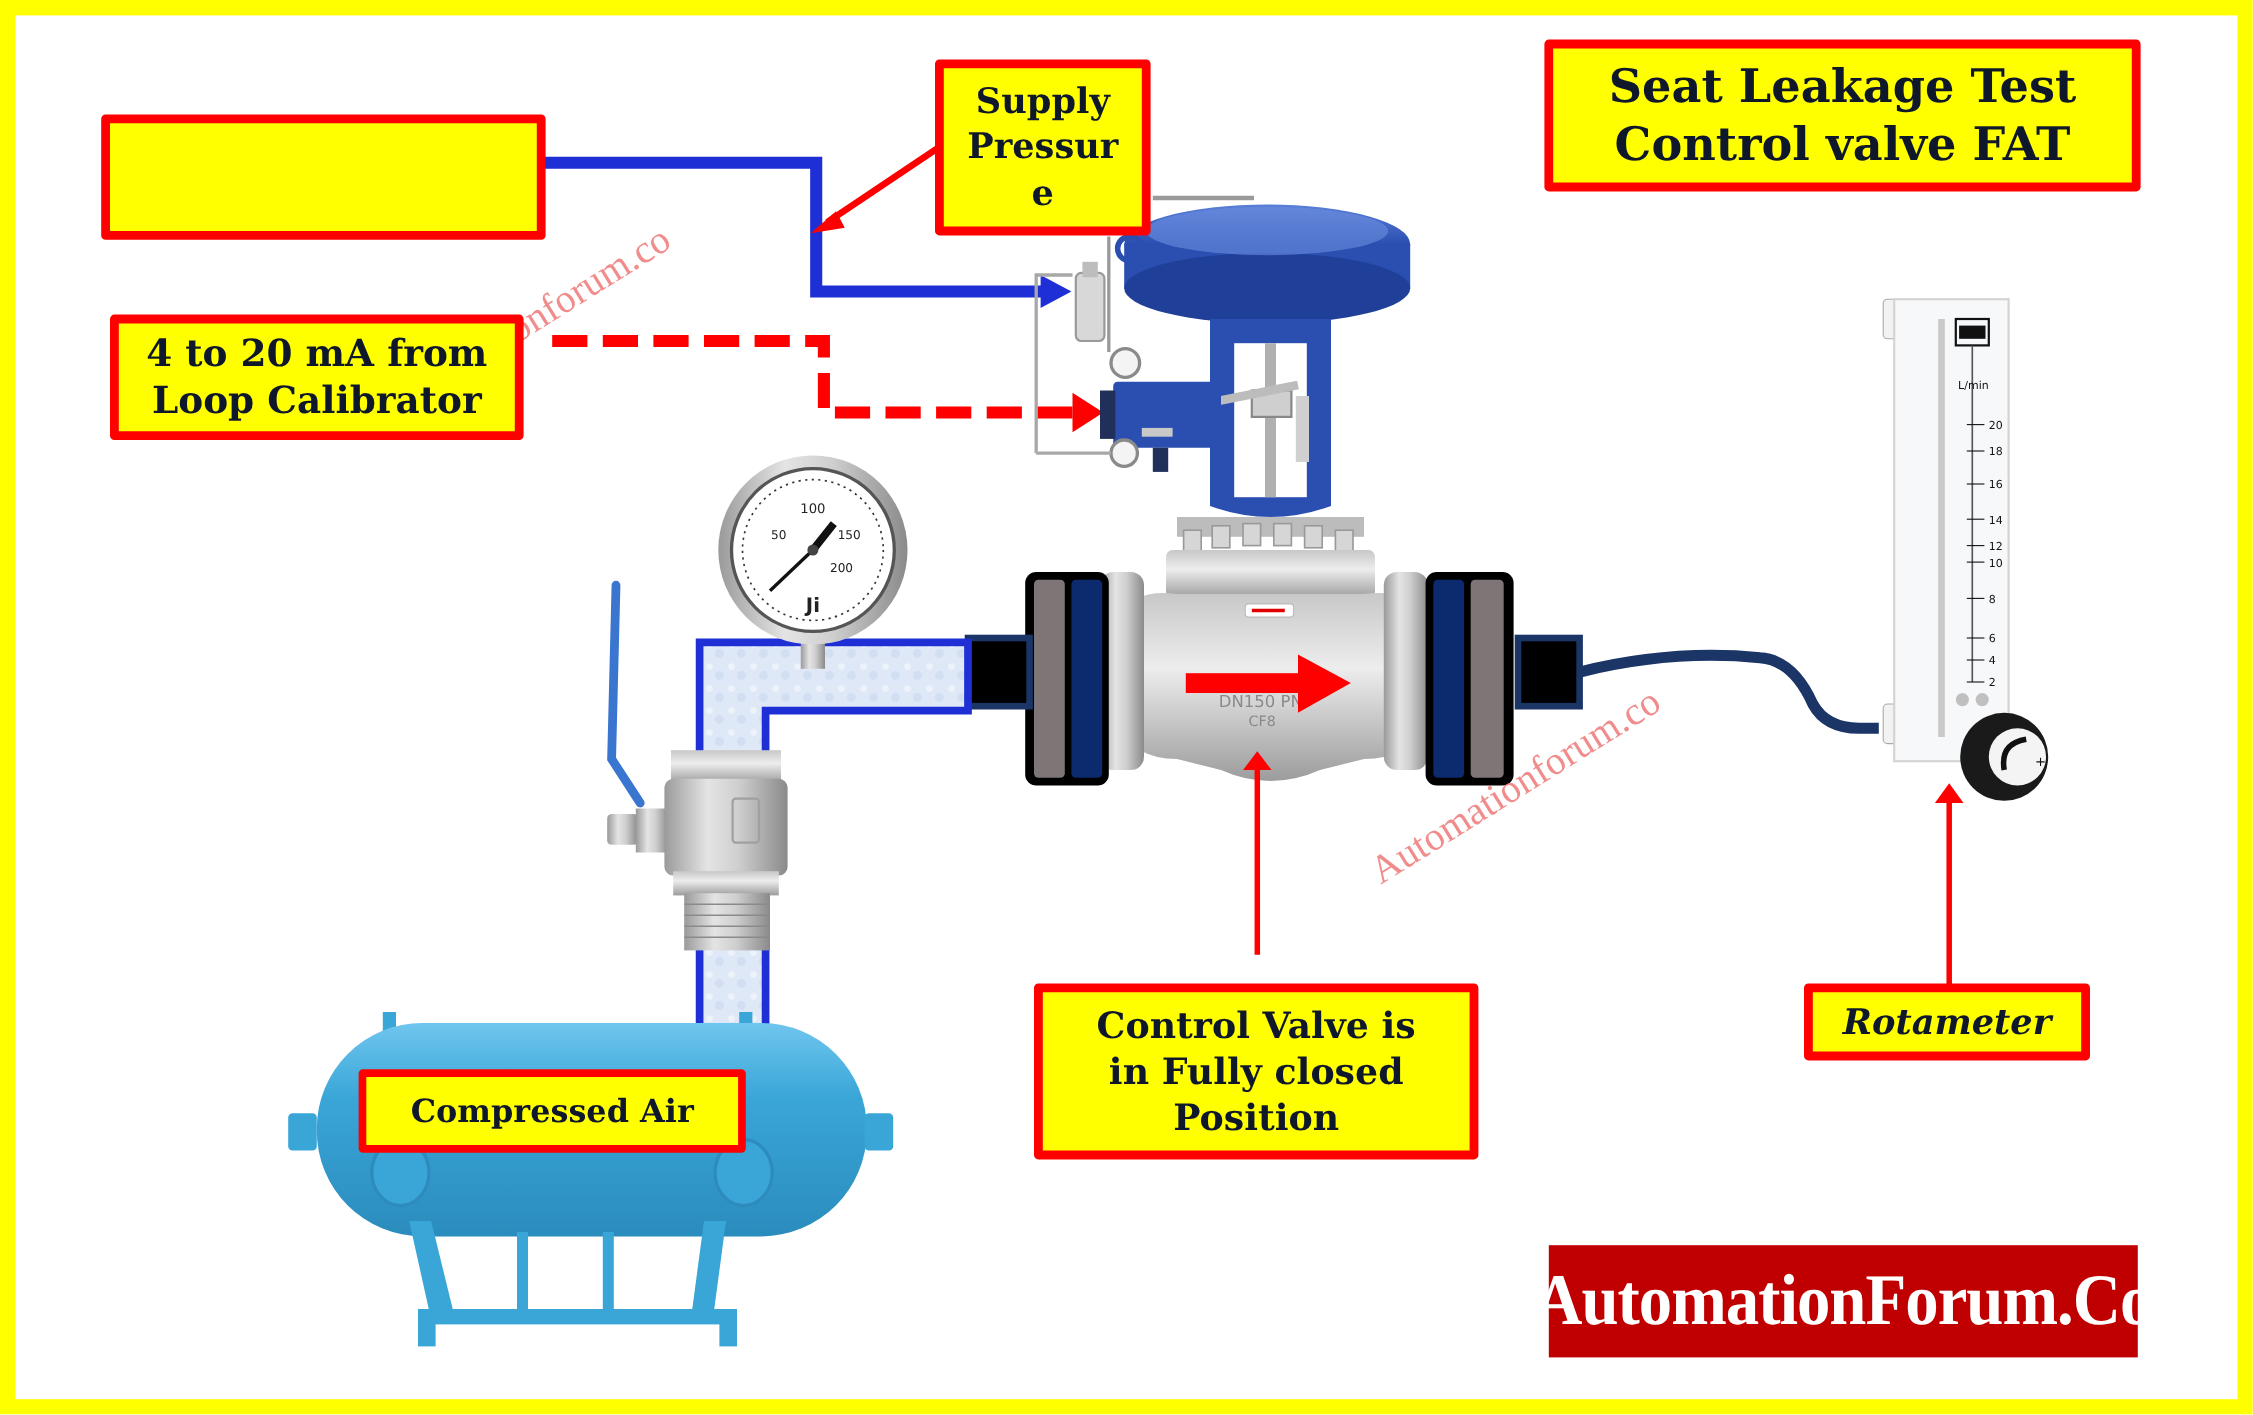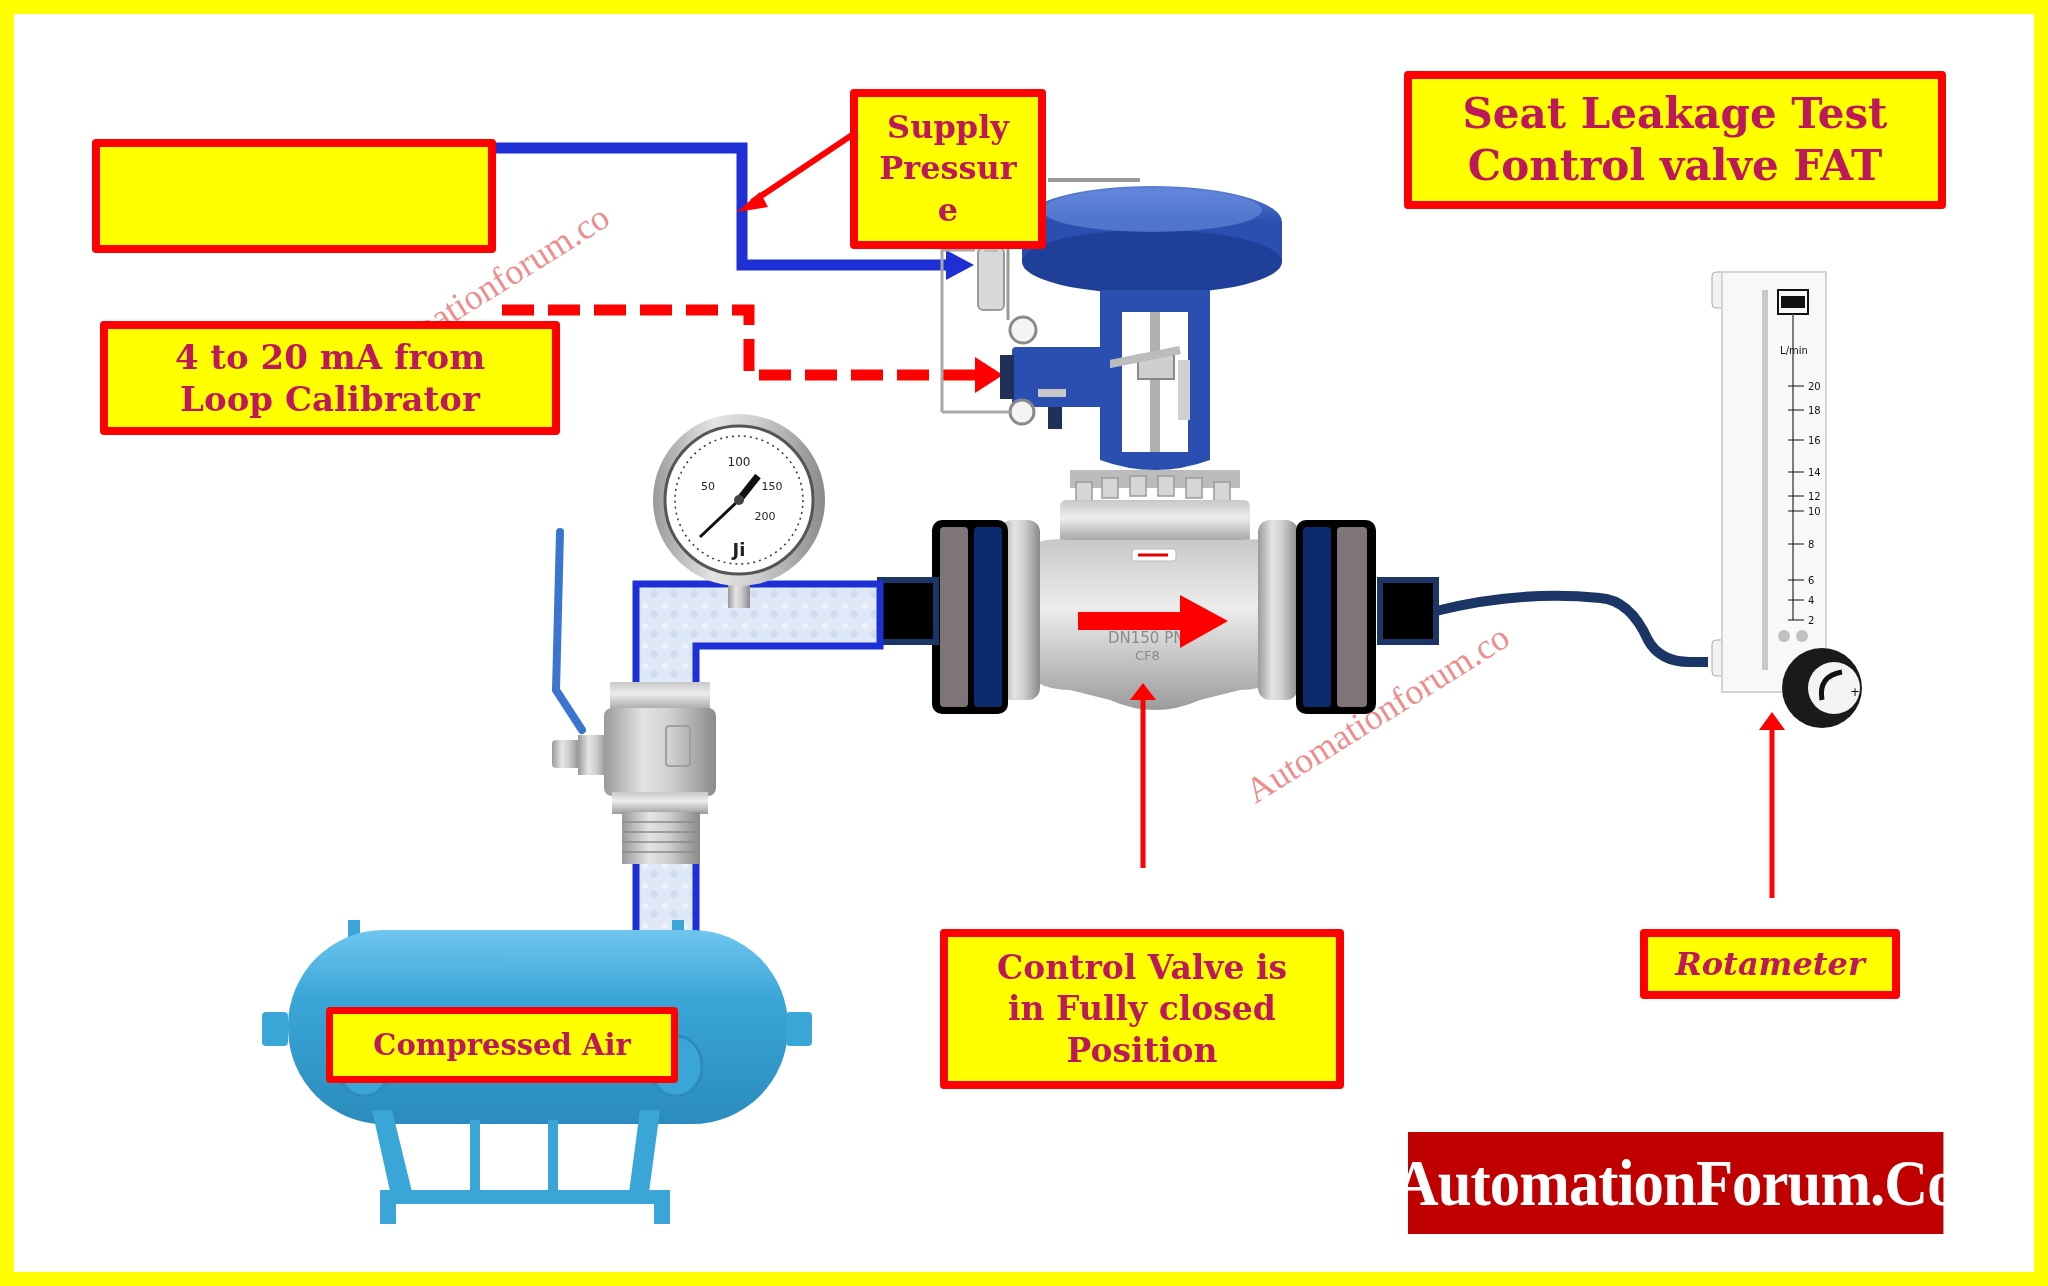--- a/index.html
+++ b/index.html
@@ -1,19 +1,19 @@
 <!DOCTYPE html>
 <html><head>
 <meta charset="utf-8">
 <style>
   html,body{margin:0;padding:0;background:#ffffff;}
   body{width:2048px;height:1286px;position:relative;overflow:hidden;font-family:"DejaVu Serif","Liberation Serif",serif;}
   .frame{position:absolute;left:0;top:0;width:2048px;height:1286px;box-sizing:border-box;border:14px solid #ffff00;background:#ffffff;}
   svg.art{position:absolute;left:0;top:0;width:2048px;height:1286px;}
-  .label{position:absolute;box-sizing:border-box;background:#ffff00;border:8px solid #ff0000;border-radius:4px;color:#be185d;font-weight:bold;text-align:center;display:flex;flex-direction:column;justify-content:center;align-items:center;line-height:1.25;font-family:"DejaVu Serif","Liberation Serif",serif;margin-top:35px;}
+  .label{position:absolute;box-sizing:border-box;background:#ffff00;border:8px solid #ff0000;border-radius:4px;color:#0f172a;font-weight:bold;text-align:center;display:flex;flex-direction:column;justify-content:center;align-items:center;line-height:1.25;font-family:"DejaVu Serif","Liberation Serif",serif;}
   .label span{display:block;}
   .brand{position:absolute;left:1408px;top:1132px;width:582px;height:102px;background:#c00000;color:#ffffff;font-family:"Liberation Serif","DejaVu Serif",serif;font-weight:bold;font-size:66px;display:flex;align-items:center;justify-content:center;letter-spacing:-1px;transform:scaleX(0.92);transform-origin:left center;}
   .wm{position:absolute;color:#f08080;font-family:"Liberation Serif","DejaVu Serif",serif;font-size:36px;white-space:nowrap;opacity:0.9;transform-origin:left bottom;}
 </style>
 </head>
 <body>
 
 <div class="frame"></div>
 
 <svg class="art" viewBox="0 0 2048 1286">
@@ -245,21 +245,21 @@
 
 <div class="label" style="left:92px;top:104px;width:404px;height:114px;font-size:34px;">
 </div>
 
 <div class="label" style="left:850px;top:54px;width:196px;height:160px;font-size:32px;line-height:1.3;">
   <span>Supply</span>
   <span>Pressur</span>
   <span>e</span>
 </div>
 
-<div class="label" style="left:100px;top:286px;width:460px;height:114px;font-size:34px;">
+<div class="label" style="left:100px;top:286px;width:376px;height:114px;font-size:34px;">
   <span>4 to 20 mA from</span>
   <span>Loop Calibrator</span>
 </div>
 
 <div class="label" style="left:940px;top:894px;width:404px;height:160px;font-size:33px;">
   <span>Control Valve is</span>
   <span>in Fully closed</span>
   <span>Position</span>
 </div>
 

